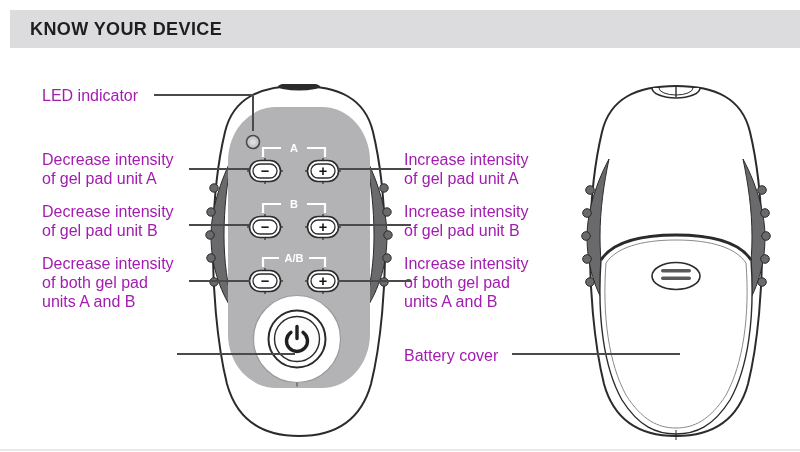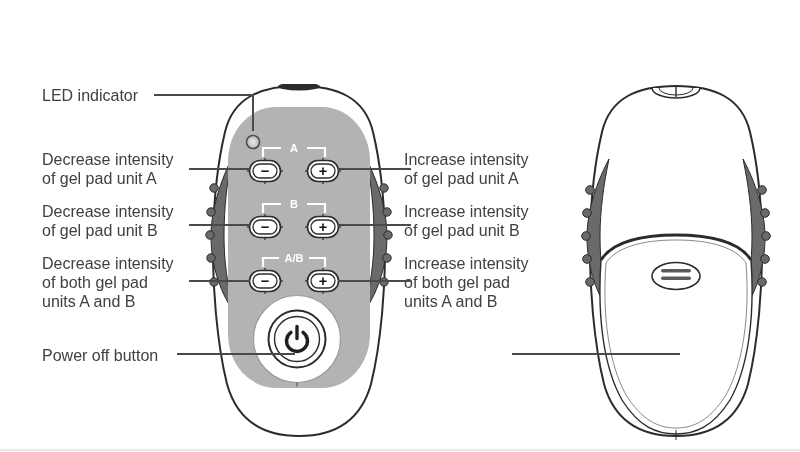--- a/index.html
+++ b/index.html
@@ -1,51 +1,54 @@
 <!DOCTYPE html>
 <html><head>
 <meta charset="utf-8">
 <style>
   html,body{margin:0;padding:0;background:#fff;}
   .page{position:relative;width:800px;height:452px;background:#ffffff;overflow:hidden;
         font-family:"Liberation Sans",sans-serif;}
   .header-bar{position:absolute;left:10px;right:0;top:10px;height:38px;background:#dcdcde;}
   .header-title{position:absolute;left:20px;top:0;line-height:38px;font-size:18px;font-weight:bold;
         letter-spacing:.4px;color:#1e1e1e;margin:0;}
-  .callout{position:absolute;font-size:16px;line-height:19px;color:#404040;white-space:pre-line;}
+  .callout{position:absolute;font-size:16px;line-height:19px;color:#a21caf;white-space:pre-line;}
   .co-left{left:42px;text-align:left;}
   .co-right{left:404px;text-align:left;}
   .leader{position:absolute;height:1.4px;background:#4a4a4a;z-index:4;}
   .leader-v{position:absolute;width:1.4px;background:#4a4a4a;z-index:4;}
   .device-svg{position:absolute;z-index:2;}
   .bottom-line{position:absolute;left:0;right:0;top:449px;height:2px;background:#e9e9ea;}
 </style>
 </head>
 <body>
 
 <div class="page">
 
+  <div class="header-bar">
+    <h1 class="header-title">KNOW YOUR DEVICE</h1>
+  </div>
 
   <div class="callout co-left" style="top:86px">LED indicator</div>
   <div class="callout co-left" style="top:150px">Decrease intensity
 of gel pad unit A</div>
   <div class="callout co-left" style="top:202px">Decrease intensity
 of gel pad unit B</div>
   <div class="callout co-left" style="top:254px">Decrease intensity
 of both gel pad
 units A and B</div>
-  <div class="callout co-left" style="top:346px">Power off button</div>
 
   <div class="callout co-right" style="top:150px">Increase intensity
 of gel pad unit A</div>
   <div class="callout co-right" style="top:202px">Increase intensity
 of gel pad unit B</div>
   <div class="callout co-right" style="top:254px">Increase intensity
 of both gel pad
 units A and B</div>
+  <div class="callout co-right" style="top:346px">Battery cover</div>
 
   <div class="leader" style="left:154px;top:94.3px;width:100px"></div>
   <div class="leader-v" style="left:252.3px;top:94.3px;height:37px"></div>
   <div class="leader" style="left:189px;top:168.3px;width:61px"></div>
   <div class="leader" style="left:338px;top:168.3px;width:73px"></div>
   <div class="leader" style="left:189px;top:224.3px;width:61px"></div>
   <div class="leader" style="left:338px;top:224.3px;width:73px"></div>
   <div class="leader" style="left:189px;top:280.3px;width:61px"></div>
   <div class="leader" style="left:338px;top:280.3px;width:73px"></div>
   <div class="leader" style="left:177px;top:353.3px;width:118px"></div>

